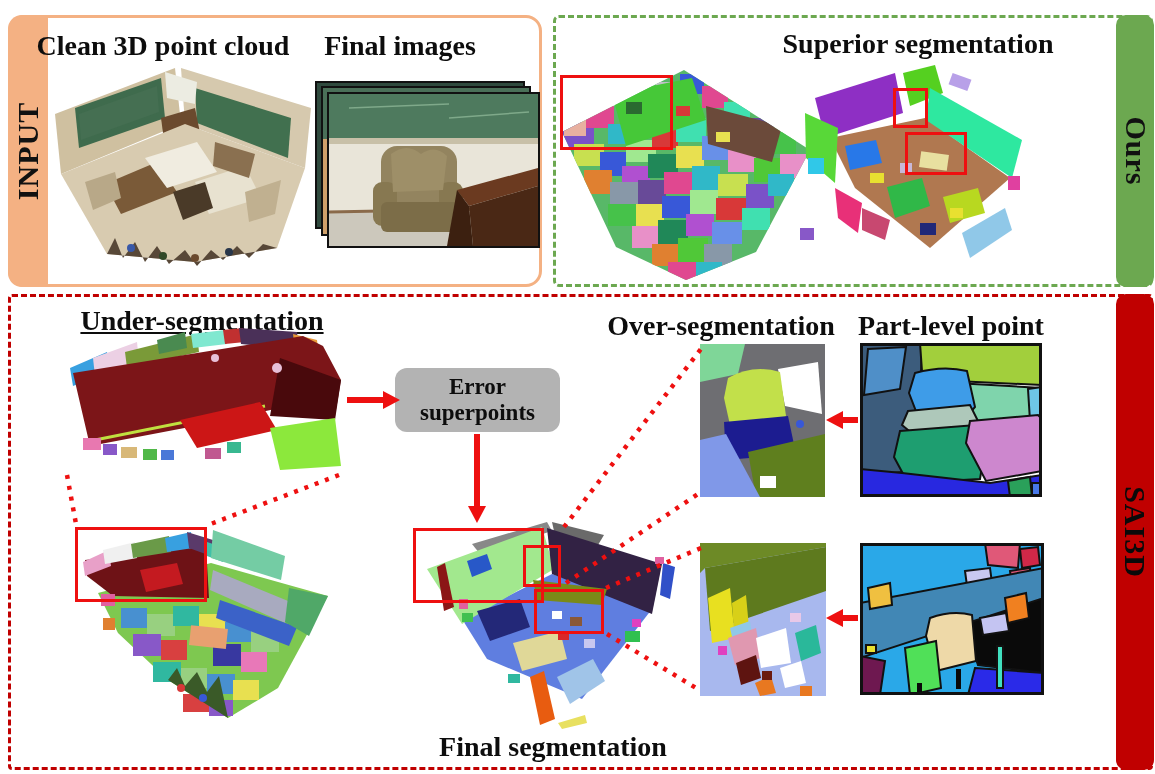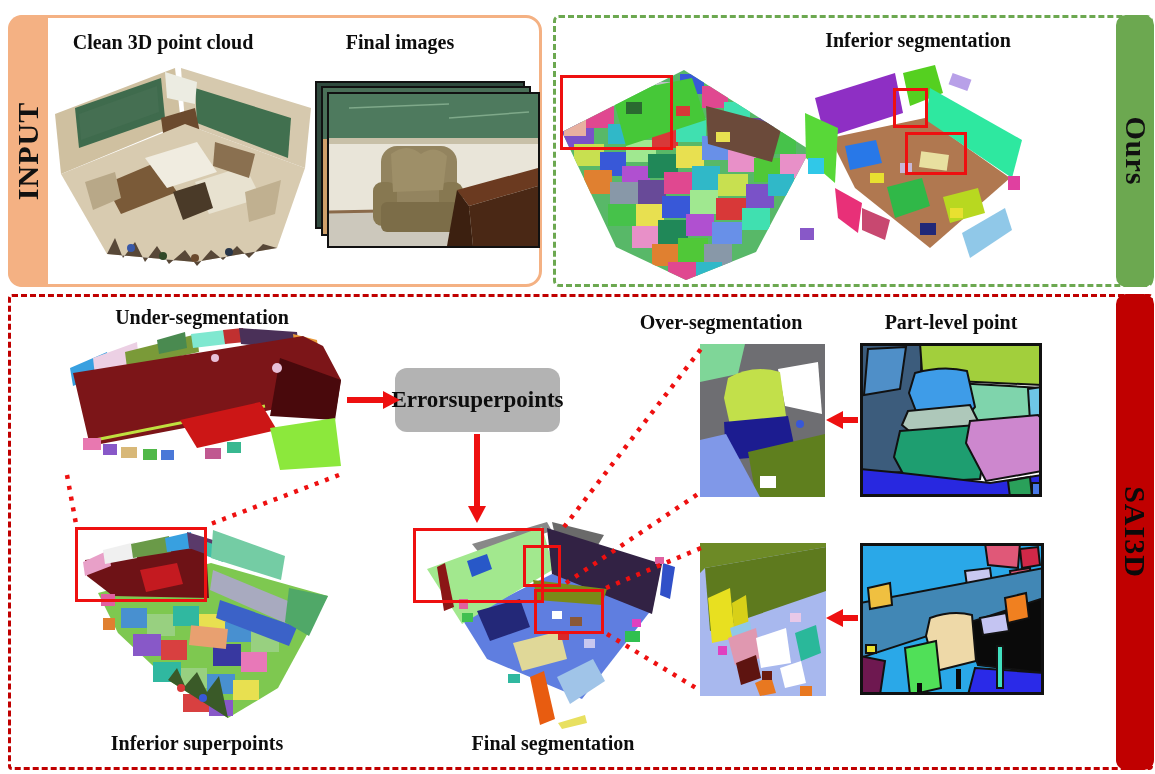--- a/index.html
+++ b/index.html
@@ -16,25 +16,25 @@
     border:3px dashed #C00000;border-radius:4px;}
   .vbar{position:absolute;display:flex;align-items:center;justify-content:center;}
   .vbar-input{left:-3px;top:-3px;bottom:-3px;width:40px;background:#F4B183;
     border-radius:14px 0 0 14px;}
   .vbar-ours{right:-4px;top:-3px;bottom:-3px;width:38px;background:#6CA850;border-radius:10px;}
   .vbar-sai3d{right:-4px;top:-3px;bottom:-3px;width:38px;background:#C00000;border-radius:10px;}
   .vlabel{white-space:nowrap;font-weight:bold;font-size:30px;color:#111;letter-spacing:1px;}
   .rot-ccw{transform:rotate(-90deg);}
   .rot-cw{transform:rotate(90deg);}
   .fig-title{position:absolute;transform:translateX(-50%);white-space:nowrap;
-    font-weight:bold;font-size:20px;color:#0d0d0d;line-height:1;}
+    font-weight:bold;font-size:28px;color:#0d0d0d;line-height:1;}
   .fig-img{position:absolute;}
   .stack-sheet{position:absolute;box-sizing:border-box;border:2px solid #111;}
   .error-box{position:absolute;left:395px;top:368px;width:165px;height:64px;
-    background:#B3B3B3;border-radius:12px;display:flex;flex-direction:row;
+    background:#B3B3B3;border-radius:12px;display:flex;flex-direction:column;
     align-items:center;justify-content:center;font-weight:bold;font-size:23px;
     color:#0d0d0d;line-height:1.15;}
   .hl-rect{position:absolute;border:3px solid #EE1010;box-sizing:border-box;}
   .overlay{position:absolute;left:0;top:0;width:1155px;height:774px;pointer-events:none;}
 </style>
 </head>
 <body>
 
 <div class="canvas">
 
@@ -93,21 +93,21 @@
       <polygon points="140,112 209,92 209,152 144,152" fill="#4a2815"></polygon>
     </g>
   </svg>
 
   <div class="panel panel-ours">
     <div class="vbar vbar-ours">
       <div class="vlabel rot-cw">Ours</div>
     </div>
   </div>
 
-  <div class="fig-title" style="left:918px;top:30px;">Inferior segmentation</div>
+  <div class="fig-title" style="left:918px;top:30px;">Superior segmentation</div>
 
   <svg class="fig-img" style="left:556px;top:62px;" width="262" height="222" viewBox="0 0 262 222">
     <defs>
       <clipPath id="spClip">
           <path d="M128,8 L254,88 200,190 130,218 60,185 6,70 Z"></path>
         </clipPath>
     </defs>
     <g clip-path="url(#spClip)">
       <rect x="0" y="0" width="262" height="222" fill="#58b868"></rect>
       <rect x="4" y="60" width="34" height="26" fill="#7a52c8"></rect>
@@ -187,24 +187,23 @@
       <rect x="130,170" y="170" width="14" height="12" fill="#8858c8"></rect>
     </g>
   </svg>
 
   <div class="panel panel-sai3d">
     <div class="vbar vbar-sai3d">
       <div class="vlabel rot-cw" style="color:#0a0a0a;">SAI3D</div>
     </div>
   </div>
 
-  <div class="fig-title" style="left:202px;top:307px;">Under-segmentation</div>
+  <div class="fig-title" style="left:202px;top:307px;text-decoration:underline;">Under-segmentation</div>
   <div class="fig-title" style="left:721px;top:312px;">Over-segmentation</div>
   <div class="fig-title" style="left:951px;top:312px;">Part-level point</div>
-  <div class="fig-title" style="left:197px;top:733px;">Inferior superpoints</div>
   <div class="fig-title" style="left:553px;top:733px;">Final segmentation</div>
 
   <div class="error-box">
     <div>Error</div>
     <div>superpoints</div>
   </div>
 
   <svg class="fig-img" style="left:65px;top:328px;" width="278" height="145" viewBox="0 0 278 145">
     <g>
       <polygon points="5,40 42,24 44,44 8,58" fill="#38a0e0"></polygon>

